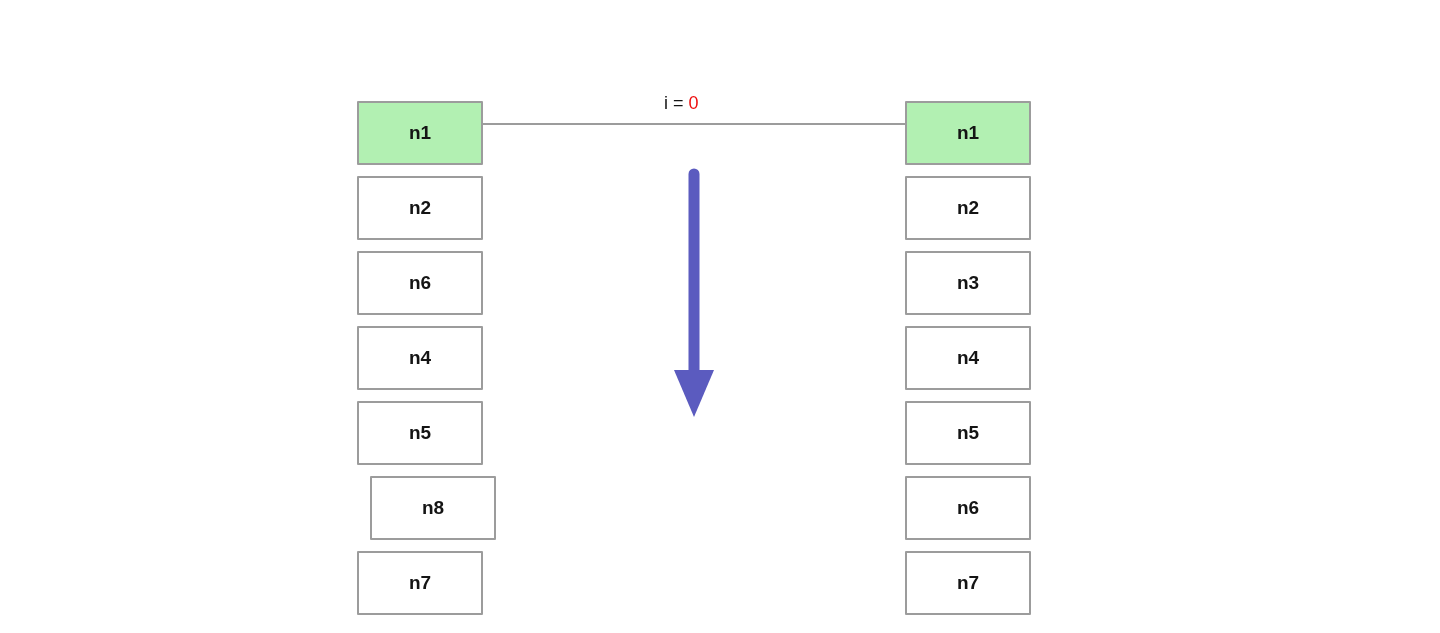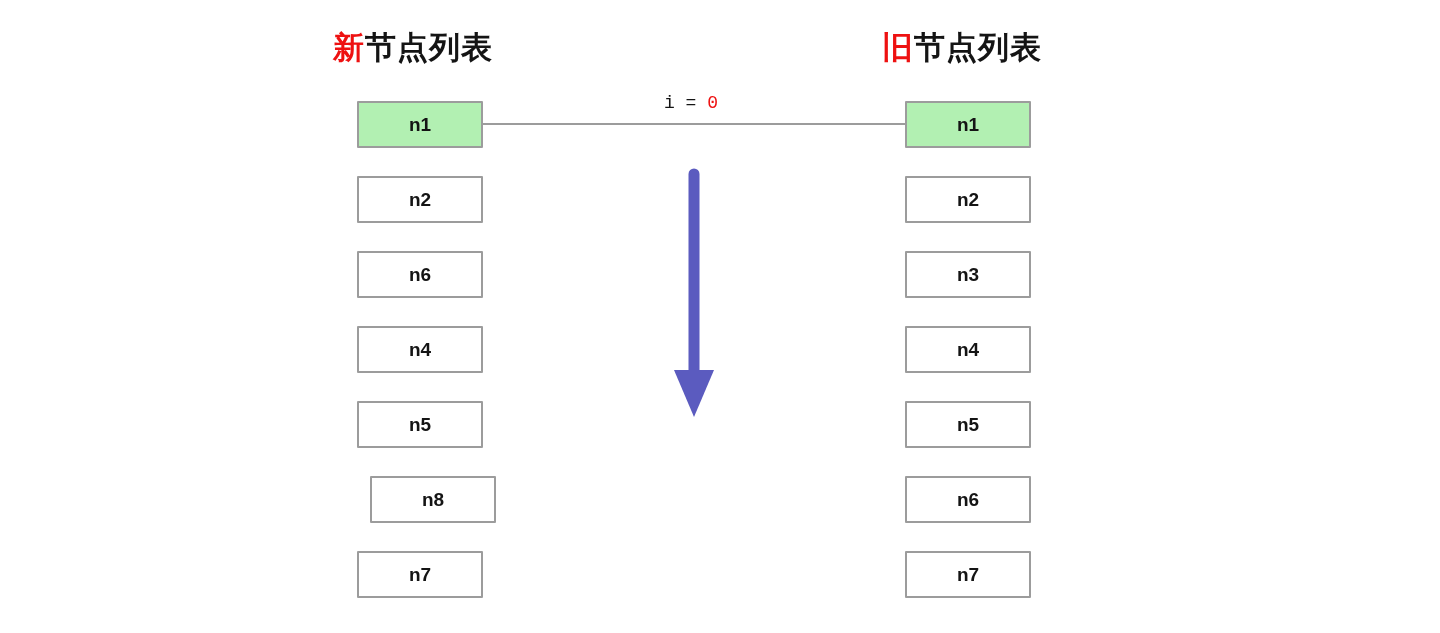--- a/index.html
+++ b/index.html
@@ -33,21 +33,21 @@
     letter-spacing: 1px;
   }
   .col-title .accent { color: #ee1111; }
   #title-new { left: 333px; top: 28px; }
   #title-old { left: 882px; top: 28px; }
 
   
   .node-box {
     position: absolute;
     width: 126px;
-    height: 47px;
+    height: 64px;
     box-sizing: border-box;
     border: 2px solid #9c9c9c;
     background: #ffffff;
     display: flex;
     align-items: center;
     justify-content: center;
     font-size: 19px;
     font-weight: 700;
     color: #141414;
     border-radius: 1px;
@@ -72,21 +72,20 @@
 
   
   #iter-label {
     position: absolute;
     left: 664px;
     top: 93px;
     font-size: 18px;
     font-weight: 400;
     color: #141414;
     white-space: nowrap;
-    font-family: Liberation Mono, monospace;
   }
   #iter-label .val { color: #ee1111; }
 
   
   #direction-arrow {
     position: absolute;
     left: 664px;
     top: 165px;
     width: 60px;
     height: 256px;
@@ -102,27 +101,21 @@
     letter-spacing: 2px;
     white-space: nowrap;
     font-weight: 400;
   }
 </style>
 </head>
 <body>
 
 <div class="canvas">
 
-  <div class="col-title" id="title-new">
-    <span class="accent">新</span><span>节点列表</span>
-  </div>
 
-  <div class="col-title" id="title-old">
-    <span class="accent">旧</span><span>节点列表</span>
-  </div>
 
   <div id="match-line"></div>
 
   <div id="iter-label">
     <span>i = </span><span class="val">0</span>
   </div>
 
   <svg id="direction-arrow" viewBox="0 0 60 256">
     <line x1="30" y1="9" x2="30" y2="208" stroke="#5b5bbf" stroke-width="11" stroke-linecap="round"></line>
     <polygon points="30,252 10,205 50,205" fill="#5b5bbf"></polygon>

